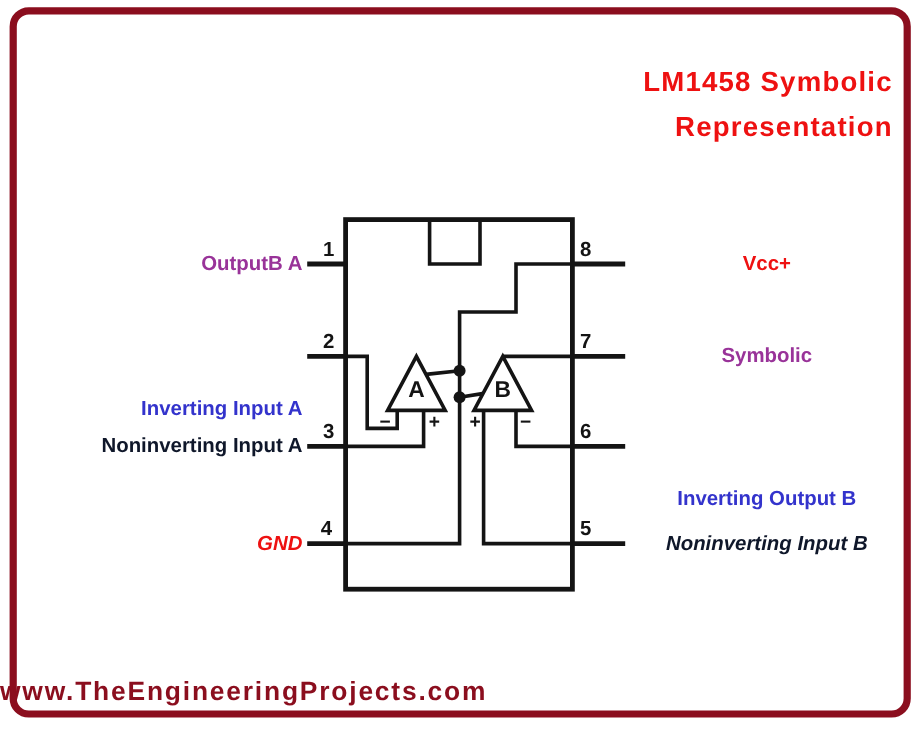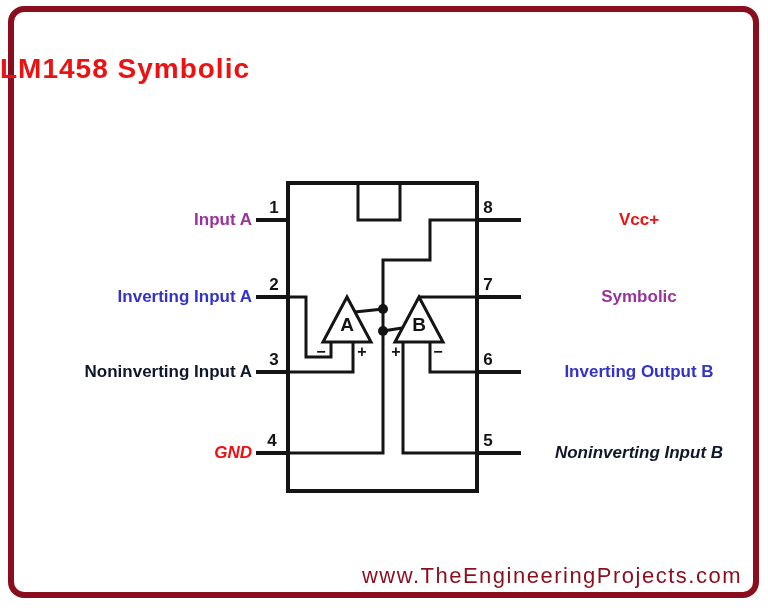--- a/index.html
+++ b/index.html
@@ -5,51 +5,52 @@
   html,body{margin:0;padding:0;}
   body{
     width:768px;height:616px;position:relative;background:#ffffff;
     font-family:"Liberation Sans", sans-serif;overflow:hidden;
   }
   .frame{
     position:absolute;left:8px;top:6px;right:9px;bottom:18px;
     border:6px solid #8B0E1E;border-radius:16px;pointer-events:none;
   }
   .title{
-    position:absolute;top:50px;left:0;width:744px;text-align:left;
-    font-size:28px;line-height:37px;font-weight:bold;color:#EE1111;
+    position:absolute;top:50px;left:0;width:744px;text-align:right;
+    font-size:23px;line-height:37px;font-weight:bold;color:#EE1111;
     letter-spacing:1px;
   }
   .diagram-svg{position:absolute;left:0;top:0;width:768px;height:616px;}
   .pin-label{position:absolute;font-size:17px;font-weight:bold;line-height:20px;white-space:nowrap;}
   .pin-label.left{left:36px;width:216px;text-align:right;}
   .pin-label.right{left:526px;width:226px;text-align:center;}
   .row1{top:210px;} .row2{top:287px;} .row3{top:362px;} .row4{top:443px;font-style:italic;}
   .c-purple{color:#993399;}
-  .c-blue{color:#3333CC;}
+  .c-blue{color:#3333CC;margin-top:44px;}
   .c-orange{color:#0f172a;}
   .c-red{color:#EE1111;}
   .footer{
-    position:absolute;top:563px;left:0;right:26px;text-align:right;
-    font-size:22px;font-weight:normal;color:#8B0E1E;letter-spacing:1.5px;
+    position:absolute;top:563px;left:0;right:26px;
+    font-size:22px;font-weight:bold;color:#8B0E1E;letter-spacing:1.5px;
     white-space:nowrap;
   }
   svg text{font-family:"Liberation Sans", sans-serif;font-weight:bold;fill:#141414;}
   .wire{stroke:#141414;stroke-width:3;fill:none;}
   .stub{stroke:#141414;stroke-width:4;fill:none;}
   .body-outline{stroke:#141414;stroke-width:4;fill:#ffffff;}
   .tri{stroke:#141414;stroke-width:3;fill:#ffffff;}
 </style>
 </head>
 <body>
 
 <div class="frame"></div>
 
 <div class="title">
   <div>LM1458 Symbolic</div>
+  <div>Representation</div>
 </div>
 
 <svg class="diagram-svg" viewBox="0 0 768 616">
 
   <rect class="body-outline" x="288" y="183" width="189" height="308"></rect>
 
   <path class="wire" d="M358 185 V220 H400 V185"></path>
 
   <path class="stub" d="M256 220 H288"></path>
   <path class="stub" d="M256 297 H288"></path>
@@ -86,21 +87,21 @@
 
   <text x="347" y="331" font-size="19" text-anchor="middle">A</text>
   <text x="419" y="331" font-size="19" text-anchor="middle">B</text>
 
   <text x="321" y="357" font-size="16" text-anchor="middle">−</text>
   <text x="362" y="357" font-size="16" text-anchor="middle">+</text>
   <text x="396" y="357" font-size="16" text-anchor="middle">+</text>
   <text x="438" y="357" font-size="16" text-anchor="middle">−</text>
 </svg>
 
-<span class="pin-label left row1 c-purple">Input A</span>
+<span class="pin-label left row1 c-purple">OutputB A</span>
 <span class="pin-label left row2 c-blue">Inverting Input A</span>
 <span class="pin-label left row3 c-orange">Noninverting Input A</span>
 <span class="pin-label left row4 c-red">GND</span>
 
 <span class="pin-label right row1 c-red">Vcc+</span>
 <span class="pin-label right row2 c-purple">Symbolic</span>
 <span class="pin-label right row3 c-blue">Inverting Output B</span>
 <span class="pin-label right row4 c-orange">Noninverting Input B</span>
 
 <div class="footer">www.TheEngineeringProjects.com</div>

